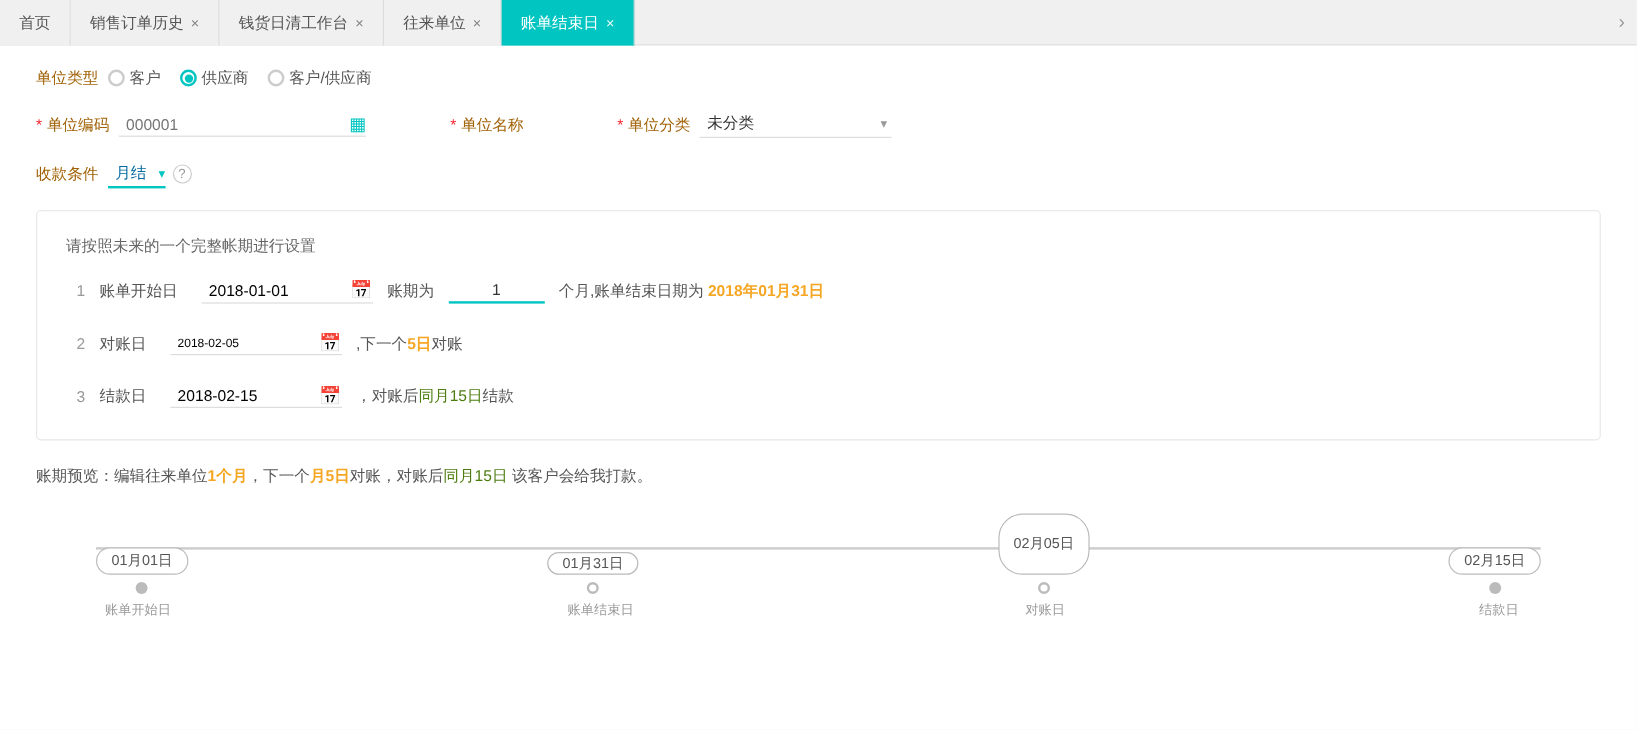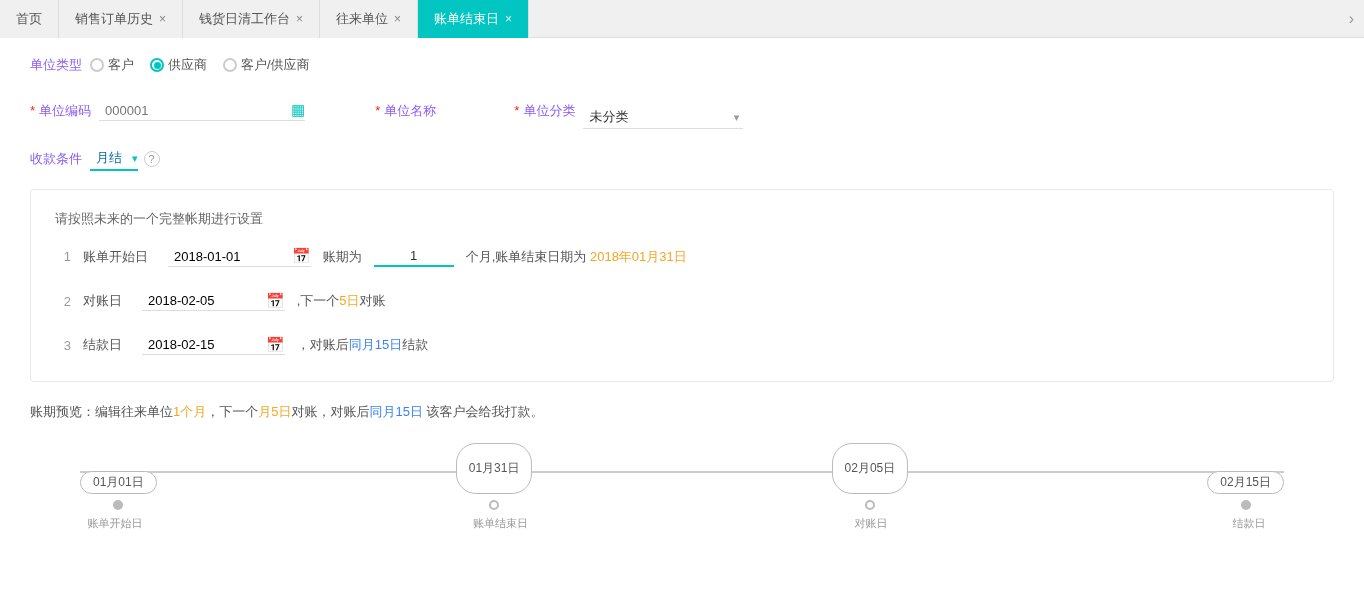--- a/index.html
+++ b/index.html
@@ -61,21 +61,21 @@
       margin-bottom: 18px;
       flex-wrap: wrap;
       gap: 10px 0;
     }
     .form-item {
       display: flex;
       align-items: center;
       margin-right: 30px;
     }
     .form-label {
-      color: #8b5cf6;
+      color: #a16207;
       margin-right: 8px;
       white-space: nowrap;
     }
     .required-star {
       color: #f5222d;
       margin-right: 4px;
     }
     .radio-group {
       display: flex;
       align-items: center;
@@ -154,21 +154,20 @@
       color: #00c5c0;
       font-size: 11px;
       margin-left: 4px;
     }
     .select-wrapper-gray {
       display: flex;
       align-items: center;
       border-bottom: 1px solid #ddd;
       cursor: pointer;
       min-width: 120px;
-      margin-top: 14px;
     }
     .select-value-gray {
       color: #333;
       padding: 2px 6px;
       font-size: 13px;
     }
     .chevron-down-gray {
       color: #999;
       font-size: 11px;
       margin-left: auto;
@@ -216,22 +215,22 @@
     }
     .period-field-label {
       color: #555;
       margin-right: 8px;
       white-space: nowrap;
     }
     .period-text {
       color: #555;
       font-size: 13px;
     }
-    .highlight-orange { color: #f5a623; font-weight: 400; }
-    .highlight-teal { color: #3b82f6; font-weight: 500; }
+    .highlight-orange { color: #f5a623; font-weight: 700; }
+    .highlight-teal { color: #4d7c0f; font-weight: 500; }
 
     .period-input {
       border: none;
       border-bottom: 2px solid #00c5c0;
       outline: none;
       padding: 2px 6px;
       font-size: 13px;
       color: #333;
       width: 80px;
       background: transparent;
@@ -346,21 +345,21 @@
       <span class="period-text">
         <span>个月,账单结束日期为</span>
         <span class="highlight-orange">2018年01月31日</span>
       </span>
     </div>
 
     <div class="period-row">
       <span class="period-num">2</span>
       <span class="period-field-label">对账日</span>
       <div class="input-with-icon" style="border-bottom:1px solid #ddd;">
-        <input type="text" style="border: none; outline: none; font-size: 13px; background: transparent; width: 90px;" value="2018-02-05">
+        <input type="text" style="border: none; outline: none; font-size: 10px; background: transparent; width: 90px;" value="2018-02-05">
         <span class="calendar-icon">📅</span>
       </div>
       <span class="period-text">
         <span>,下一个</span><span class="highlight-orange">5日</span><span>对账</span>
       </span>
     </div>
 
     <div class="period-row" style="margin-bottom:6px;">
       <span class="period-num">3</span>
       <span class="period-field-label">结款日</span>
@@ -387,21 +386,21 @@
       <div style="display:flex;flex-direction:column;align-items:center;z-index:1;">
         <div style="border:1px solid #bbb;border-radius:20px;padding:2px 12px;font-size:12px;color:#555;background:#fff;white-space:nowrap;margin-bottom:6px;">01月01日</div>
         <div style="width:10px;height:10px;border-radius:50%;background:#bbb;margin-bottom:0;"></div>
       </div>
 
       <div style="flex:1;display:flex;align-items:center;padding-bottom:5px;z-index:0;">
         <div style="width:100%;height:2px;background:transparent;"></div>
       </div>
 
       <div style="display:flex;flex-direction:column;align-items:center;z-index:1;">
-        <div style="border:1px solid #bbb;border-radius:20px;padding:16px 12px;font-size:12px;color:#555;background:#fff;white-space:nowrap;margin-bottom:6px;">01月31日</div>
+        <div style="border:1px solid #bbb;border-radius:20px;padding:0 12px;font-size:12px;color:#555;background:#fff;white-space:nowrap;margin-bottom:6px;">01月31日</div>
         <div style="width:10px;height:10px;border-radius:50%;background:#fff;border:2px solid #bbb;"></div>
       </div>
 
       <div style="flex:1;display:flex;align-items:center;padding-bottom:5px;z-index:0;">
         <div style="width:100%;height:2px;background:transparent;"></div>
       </div>
 
       <div style="display:flex;flex-direction:column;align-items:center;z-index:1;">
         <div style="border:1px solid #bbb;border-radius:20px;padding:16px 12px;font-size:12px;color:#555;background:#fff;white-space:nowrap;margin-bottom:6px;">02月05日</div>
         <div style="width:10px;height:10px;border-radius:50%;background:#fff;border:2px solid #bbb;"></div>

